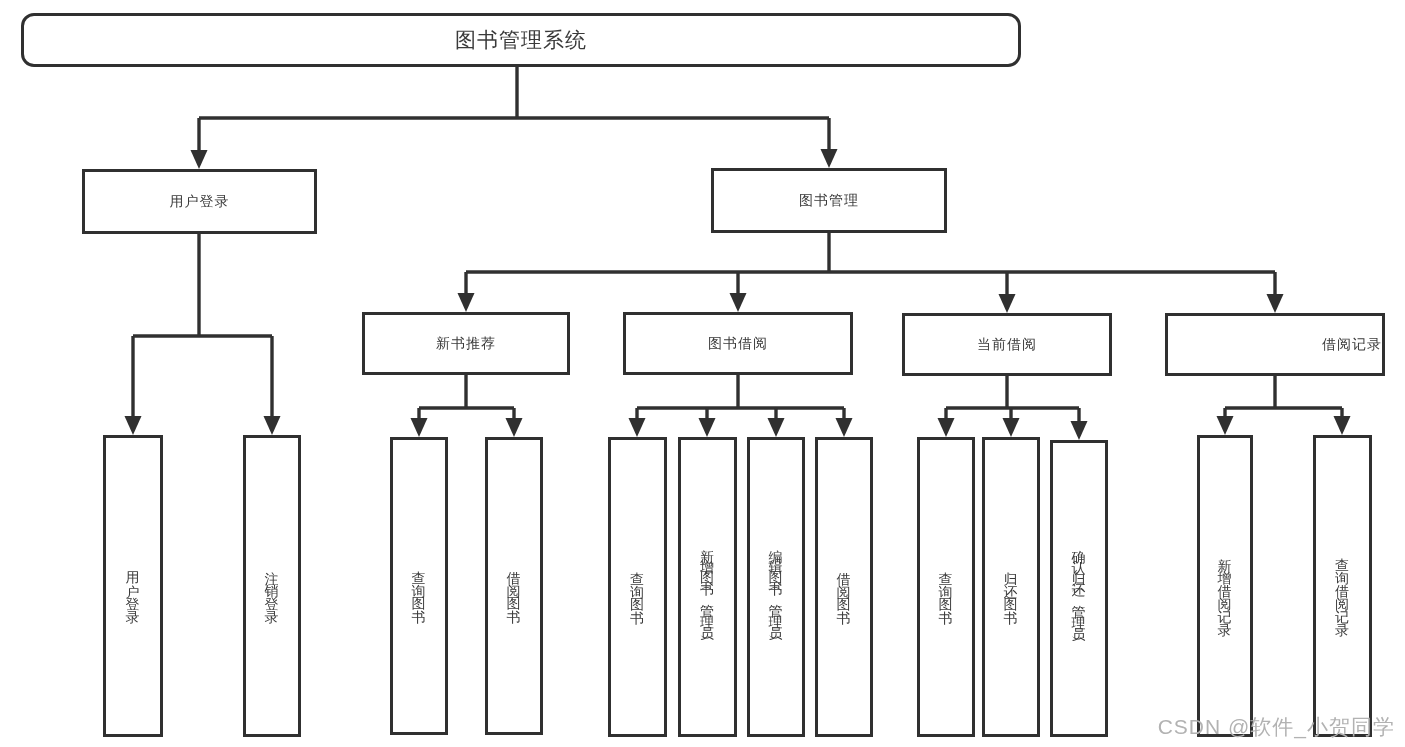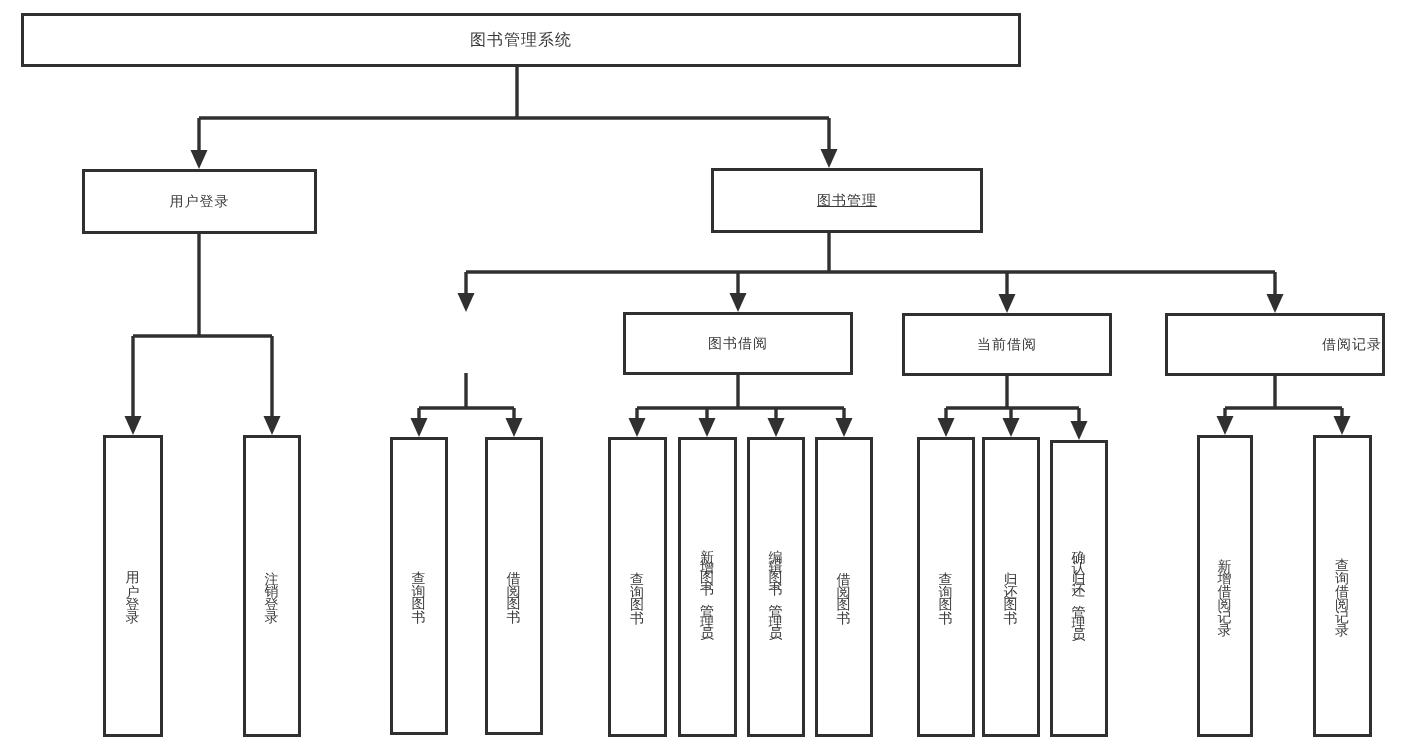--- a/index.html
+++ b/index.html
@@ -12,21 +12,21 @@
   #nodes{position:absolute;left:0;top:0;width:100%;height:100%;z-index:2;}
   .node{
     position:absolute;box-sizing:border-box;
     border:3px solid var(--line,#303030);
     background:var(--boxfill,#fff);
     display:flex;align-items:center;justify-content:center;
     color:var(--text,#3a3a3a);
     font-size:14px;
   }
   .node.h span{white-space:nowrap;letter-spacing:1px;}
-  .node[data-name="node-root"]{font-size:16px;}
+  .node[data-name="node-root"]{font-size:21px;border-radius:13px;}
   .node.v span{
     writing-mode:vertical-rl;
     letter-spacing:13px;
     line-height:1;
     white-space:nowrap;
   }
   .node.v.long span{letter-spacing:11px;}
   .watermark{
     position:absolute;right:10px;bottom:6px;z-index:3;
     font-size:21px;letter-spacing:1px;
@@ -91,22 +91,25 @@
       <polyline points="1342,408 1342,418" fill="none" stroke="#303030" stroke-width="3.4" data-name="connector"></polyline>
       <polygon points="1333.5,416 1350.5,416 1342,435" fill="#303030" data-name="arrowhead-icon"></polygon>
     </svg>
   <div id="nodes" data-name="diagram-nodes">
       <div class="node h" data-name="node-root" style="left: 21px; top: 13px; width: 1000px; height: 54px;">
         <span data-name="node-label">图书管理系统</span>
       </div>
       <div class="node h" data-name="node-user-login" style="left: 82px; top: 169px; width: 235px; height: 65px;">
         <span data-name="node-label">用户登录</span>
       </div>
-      <div class="node h" data-name="node-book-mgmt" style="left: 711px; top: 168px; width: 272px; height: 65px; text-decoration: underline;">
+      <div class="node h" data-name="node-book-mgmt" style="left: 711px; top: 168px; width: 236px; height: 65px;">
         <span data-name="node-label">图书管理</span>
+      </div>
+      <div class="node h" data-name="node-new-book-rec" style="left: 362px; top: 312px; width: 208px; height: 63px;">
+        <span data-name="node-label">新书推荐</span>
       </div>
       <div class="node h" data-name="node-book-borrow" style="left: 623px; top: 312px; width: 230px; height: 63px;">
         <span data-name="node-label">图书借阅</span>
       </div>
       <div class="node h" data-name="node-current-borrow" style="left: 902px; top: 313px; width: 210px; height: 63px;">
         <span data-name="node-label">当前借阅</span>
       </div>
       <div class="node h" data-name="node-borrow-records" style="left: 1165px; top: 313px; width: 220px; height: 63px; justify-content: flex-end;">
         <span data-name="node-label">借阅记录</span>
       </div>
@@ -143,13 +146,14 @@
       <div class="node v long" data-name="node-current-confirm-return" style="left: 1050px; top: 440px; width: 58px; height: 297px;">
         <span data-name="node-label">确认归还（管理员）</span>
       </div>
       <div class="node v" data-name="node-records-add" style="left: 1197px; top: 435px; width: 56px; height: 302px;">
         <span data-name="node-label">新增借阅记录</span>
       </div>
       <div class="node v" data-name="node-records-query" style="left: 1313px; top: 435px; width: 59px; height: 302px;">
         <span data-name="node-label">查询借阅记录</span>
       </div>
     </div>
+  <div class="watermark" data-name="watermark">CSDN @软件_小贺同学</div>
 </div>
 
 </body></html>

